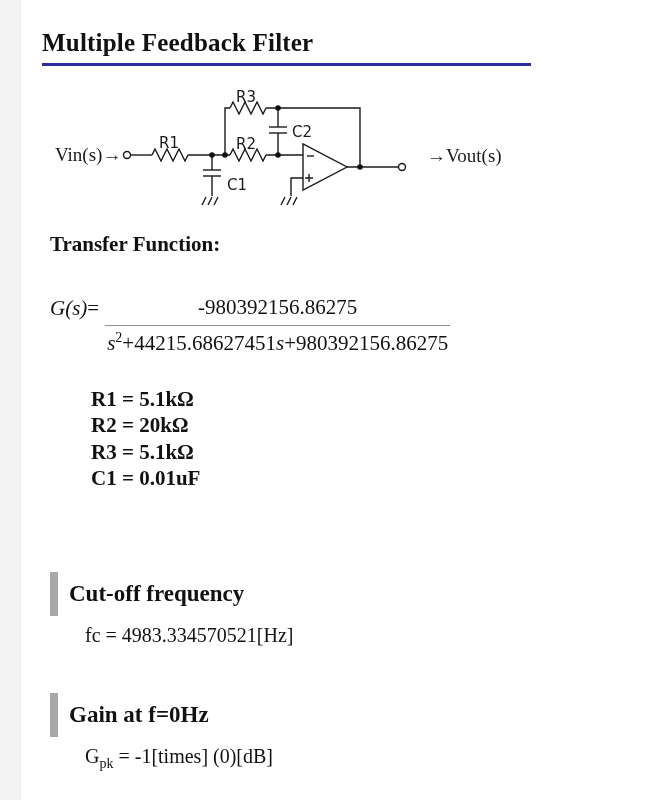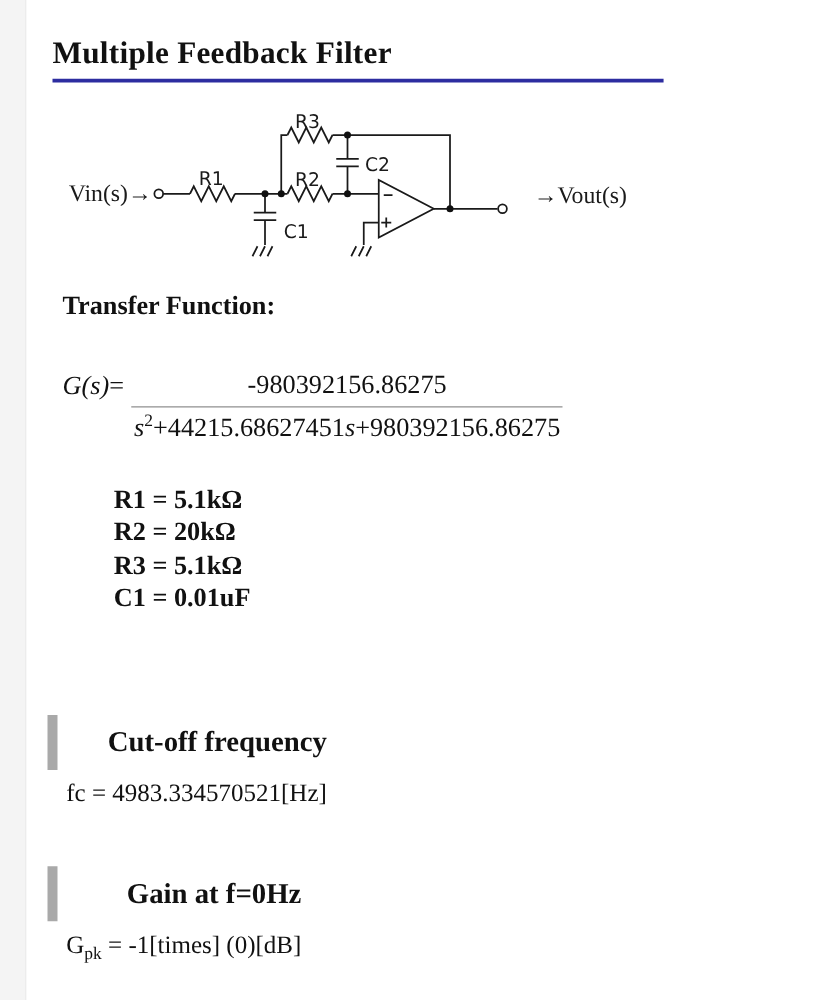--- a/index.html
+++ b/index.html
@@ -28,28 +28,28 @@
   .frac { display:flex; flex-direction:column; align-items:center;margin-top:34px; }
   .frac .num { padding:0 4px 5px 4px; }
   .frac .bar { align-self:stretch; height:1px; background:#909090; }
   .frac .den { padding:4px 2px 0 2px; white-space:nowrap; }
   .it { font-style:italic; }
   sup.s2 { font-size:14px; }
   .values {
     position:absolute; left:51px; top:386px;
     font-size:21px; font-weight:bold; line-height:26.4px; white-space:nowrap;margin-left:40px;
   }
-  .section { position:absolute; left:38px;text-align:right; }
+  .section { position:absolute; left:50px; }
   .sec-cutoff { top:572px; }
   .sec-gain   { top:693px; }
   .sec-head {
     border-left:8px solid #a9a9a9; padding:9px 0 9px 11px;
     font-size:23px; font-weight:bold; line-height:26px;
   }
-  .sec-value { margin:8px 0 0 15px; font-size:20px; white-space:nowrap; }
+  .sec-value { margin:8px 0 0 35px; font-size:20px; white-space:nowrap; }
   sub.pk { font-size:14px; }
 </style>
 </head>
 <body>
 
 <div class="page">
   <div class="left-strip"></div>
 
   <h1 class="title">Multiple Feedback Filter</h1>
 

